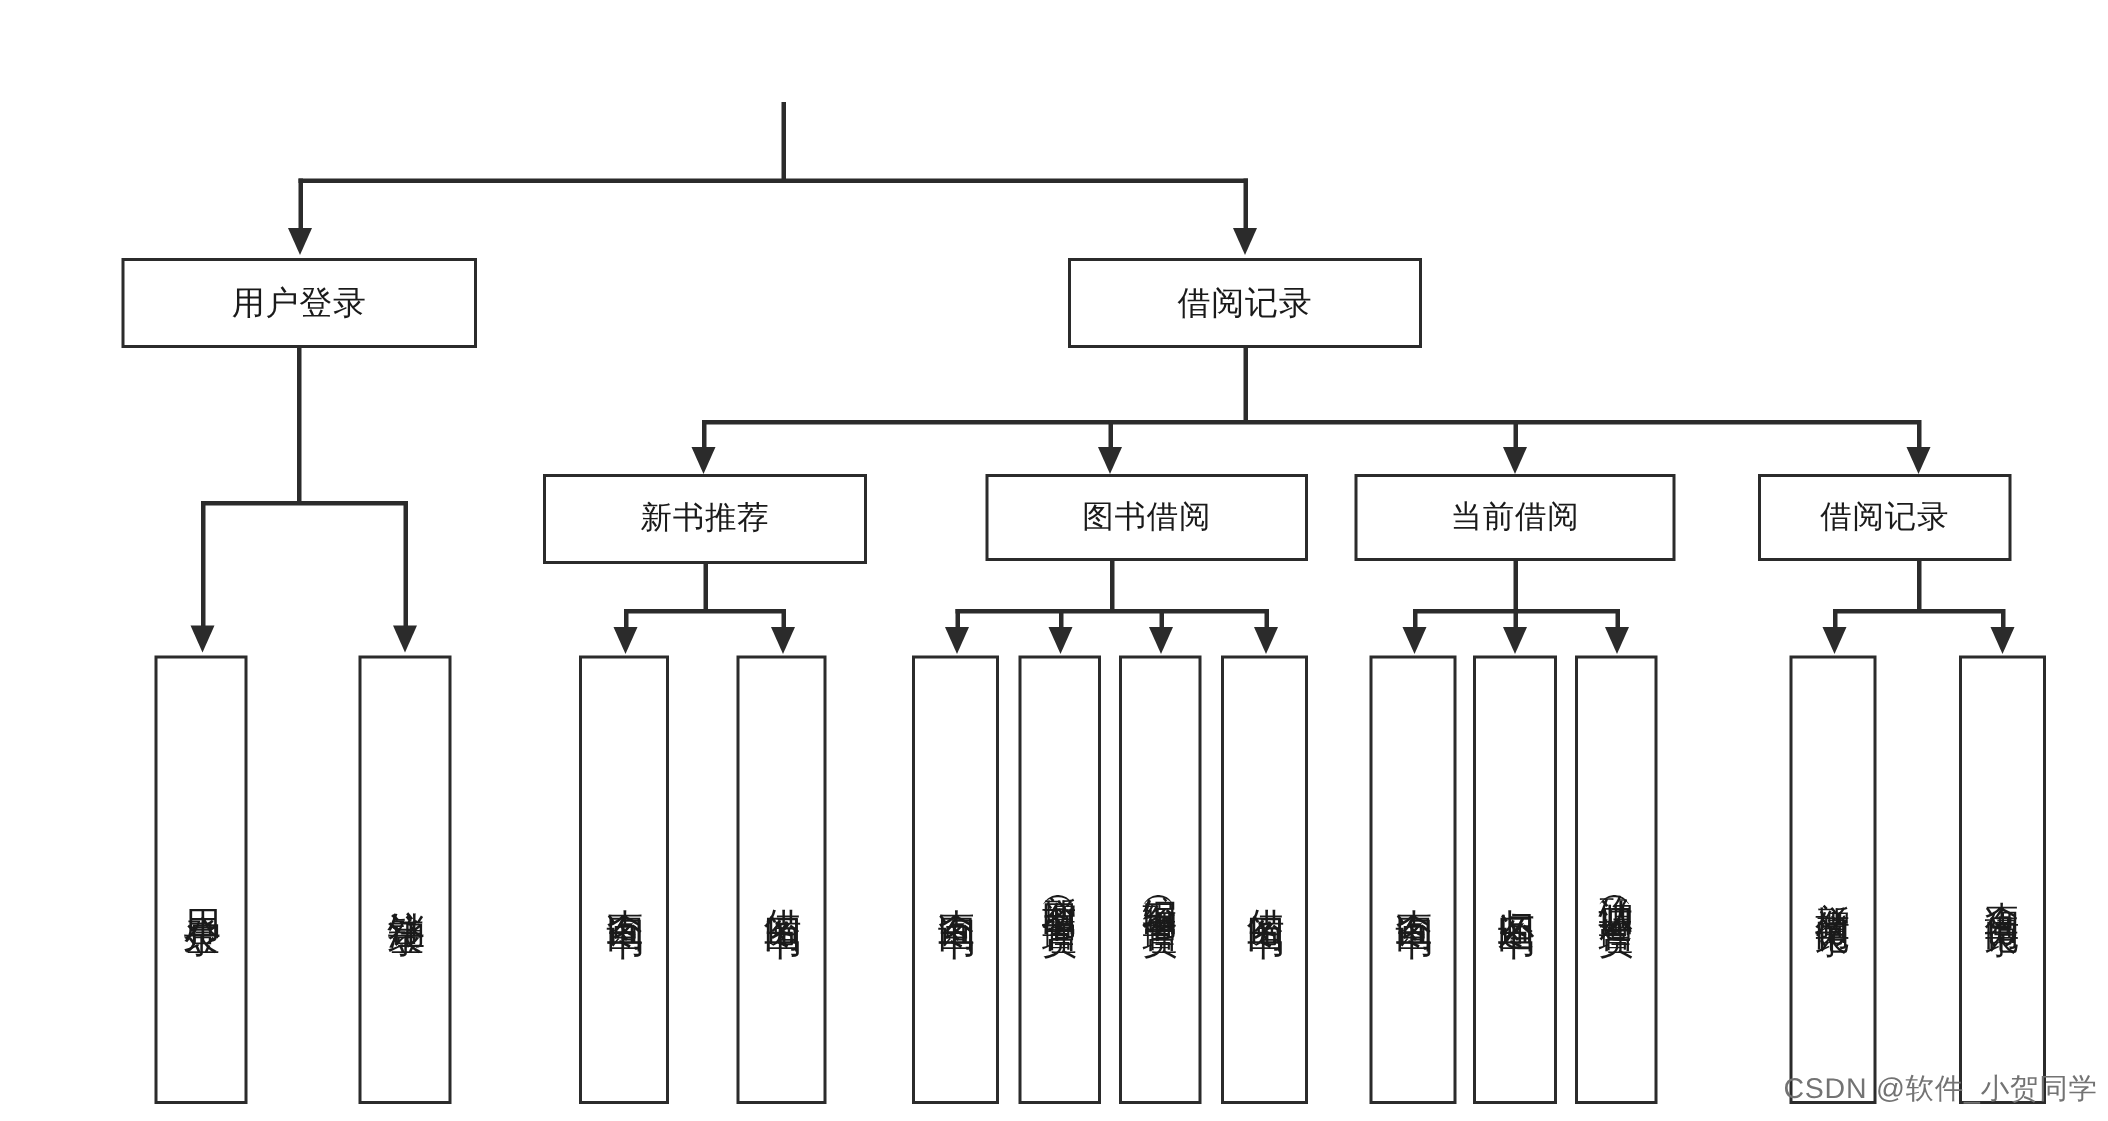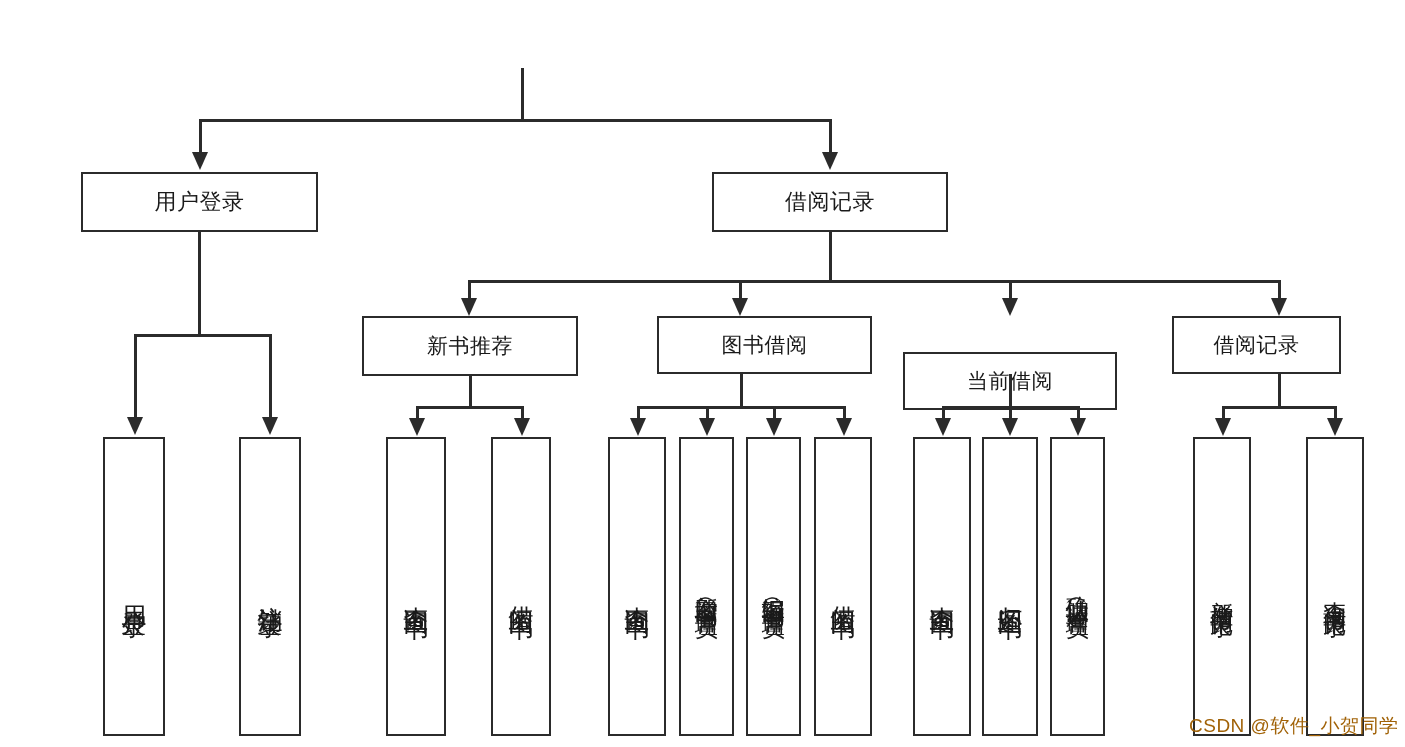--- a/index.html
+++ b/index.html
@@ -67,21 +67,21 @@
   .arrow {
     position: absolute;
     width: 0;
     height: 0;
     border-left: 8px solid transparent;
     border-right: 8px solid transparent;
     border-top: 18px solid #2b2b2b;
   }
   .watermark {
     position: absolute;
-    color: #a16207;
+    color: #737373;
     font-size: 19px;
     white-space: nowrap;
     letter-spacing: 0.5px;
   }
 </style>
 </head>
 <body>
 
 <div id="canvas">
 
@@ -125,21 +125,21 @@
 
   <div class="vline" style="left:1278px; top:280px; height:20px;"></div>
   <div class="arrow" style="left:1271px; top:298px;"></div>
 
   <div class="node h3" style="left:362px; top:316px; width:216px; height:60px;">
     <span class="lbl">新书推荐</span>
   </div>
   <div class="node h3" style="left:633px; top:316px; width:215px; height:58px;margin-left:24px;">
     <span class="lbl">图书借阅</span>
   </div>
-  <div class="node h3" style="left:903px; top:316px; width:214px; height:58px;margin-top:36px;">
+  <div class="node h3" style="left:903px; top:316px; width:214px; height:58px;">
     <span class="lbl">当前借阅</span>
   </div>
   <div class="node h3" style="left:1172px; top:316px; width:169px; height:58px;">
     <span class="lbl">借阅记录</span>
   </div>
 
   <div class="vline" style="left:469px; top:374px; height:34px;"></div>
   <div class="hline" style="left:416px; top:406px; width:107px; height:2.5px;"></div>
   <div class="vline" style="left:416px; top:406px; height:14px;"></div>
   <div class="arrow" style="left:409px; top:418px;"></div>

